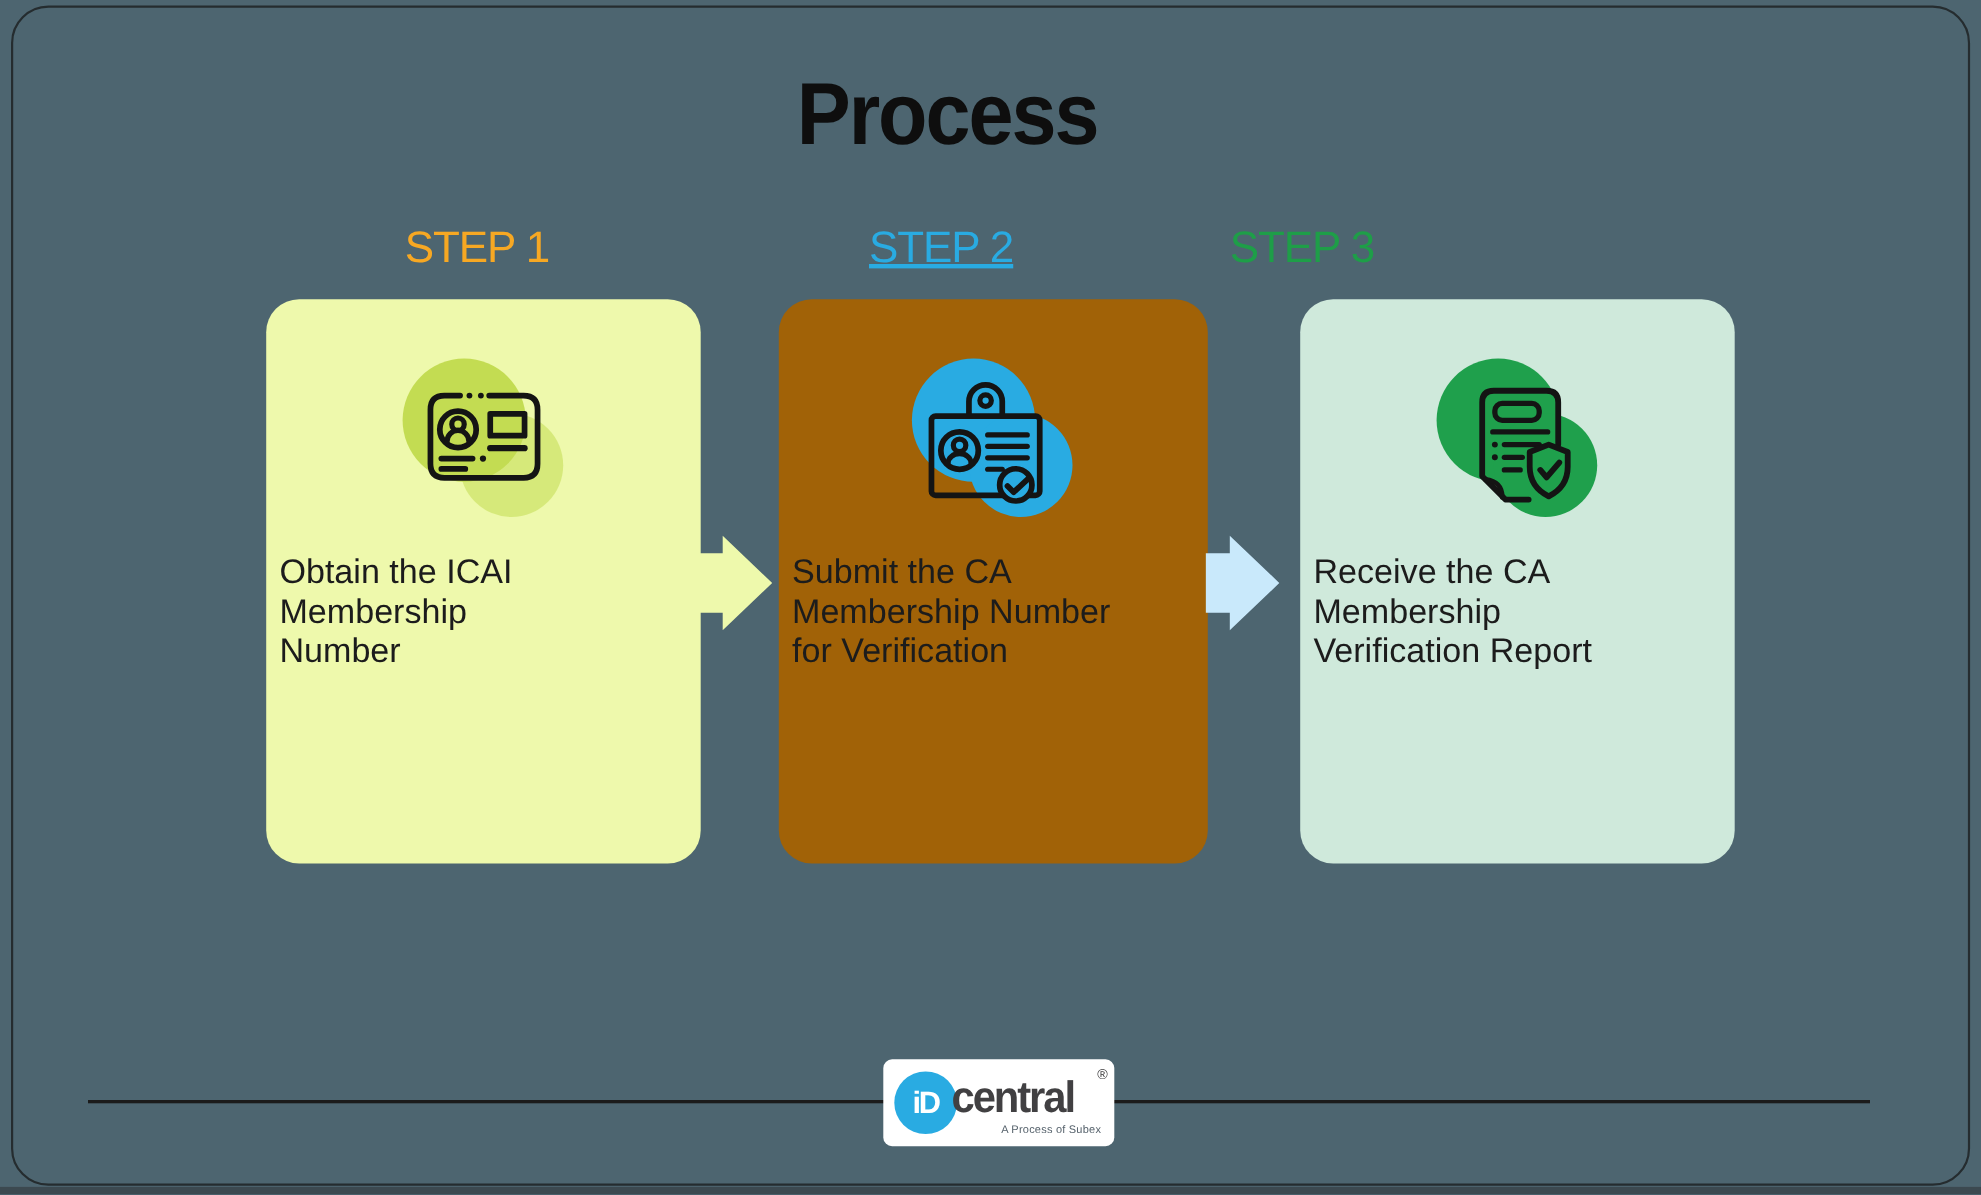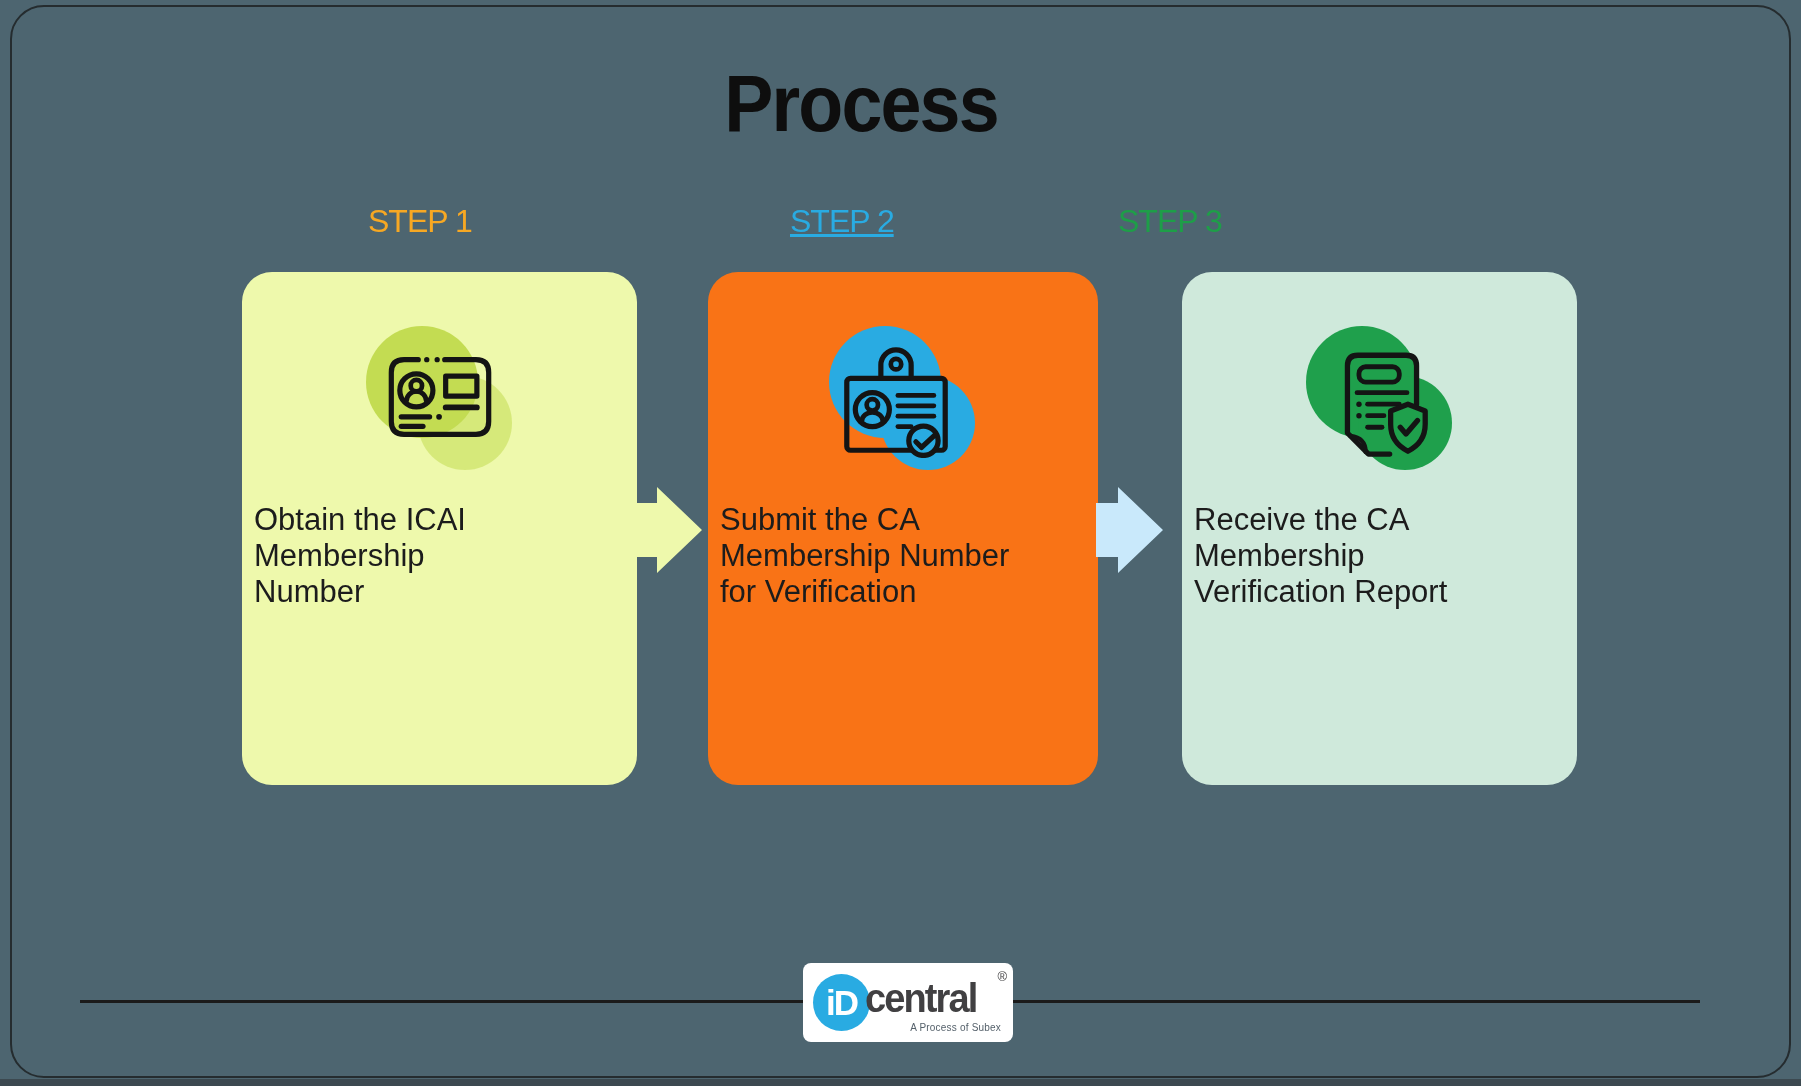--- a/index.html
+++ b/index.html
@@ -12,30 +12,30 @@
     border:2px solid #252c2f;border-radius:34px;pointer-events:none;
   }
   .bottom-strip{position:absolute;left:0;right:0;bottom:0;height:7px;background:#3c4950;}
   .title{
     position:absolute;top:58px;left:861px;transform:translateX(-50%) scaleX(.92);
     transform-origin:center top;white-space:nowrap;
     font-size:80px;font-weight:bold;letter-spacing:-2px;color:#0e0e0e;
   }
   .step-label{
     position:absolute;top:203px;white-space:nowrap;
-    font-size:32px;font-weight:500;letter-spacing:-1px;
+    font-size:40px;font-weight:500;letter-spacing:-1px;
   }
   .step-label.s0{left:368px;color:#F7A823;}
   .step-label.s1{left:790px;color:#29ABE2;text-decoration:underline;}
   .step-label.s2{left:1118px;color:#1E9E48;}
   .card{
     position:absolute;top:272px;height:513px;border-radius:30px;
   }
   .card.s0{left:242px;width:395px;background:#EEF9AC;}
-  .card.s1{left:708px;width:390px;background:#f97316;text-decoration:underline;}
+  .card.s1{left:708px;width:390px;background:#a16207;text-decoration:underline;}
   .card.s2{left:1163px;width:395px;background:#CFE9DB;margin-left:19px;}
   .icon-wrap{position:relative;width:160px;height:168px;margin:40px auto 0;}
   .blob{position:absolute;border-radius:50%;}
   .blob-a{left:6px;top:14px;width:112px;height:112px;}
   .blob-b{left:58px;top:64px;width:94px;height:94px;}
   .s0 .blob{background:#C3DC52;}
   .s1 .blob{background:#29ABE2;}
   .s2 .blob{background:#1FA04C;}
   .s0 .blob-b{opacity:.55;}
   .icon-svg{position:absolute;}
@@ -50,21 +50,21 @@
   .arrow.a0{left:635px;}
   .arrow.a1{left:1096px;}
   .divider{position:absolute;left:80px;top:1000px;width:1620px;height:3px;background:#1b1b1b;}
   .logo-box{
     position:absolute;left:803px;top:963px;width:210px;height:79px;
     background:#ffffff;border-radius:8px;z-index:2;
   }
   .logo-circle{
     position:absolute;left:10px;top:11px;width:57px;height:57px;border-radius:50%;
     background:#29ABE2;color:#ffffff;display:flex;align-items:center;justify-content:center;
-    font-size:35px;font-weight:bold;letter-spacing:-2px;
+    font-size:28px;font-weight:bold;letter-spacing:-2px;
   }
   .logo-word{
     position:absolute;left:62px;top:13px;font-size:40px;font-weight:bold;
     letter-spacing:-2px;color:#414042;transform:scaleX(.95);transform-origin:left center;
   }
   .logo-reg{position:absolute;right:6px;top:6px;font-size:13px;color:#414042;}
   .logo-tagline{
     position:absolute;right:12px;bottom:9px;font-size:10px;color:#55616b;letter-spacing:.2px;
   }
   .ic{stroke:#141414;fill:none;stroke-linecap:round;stroke-linejoin:round;}

